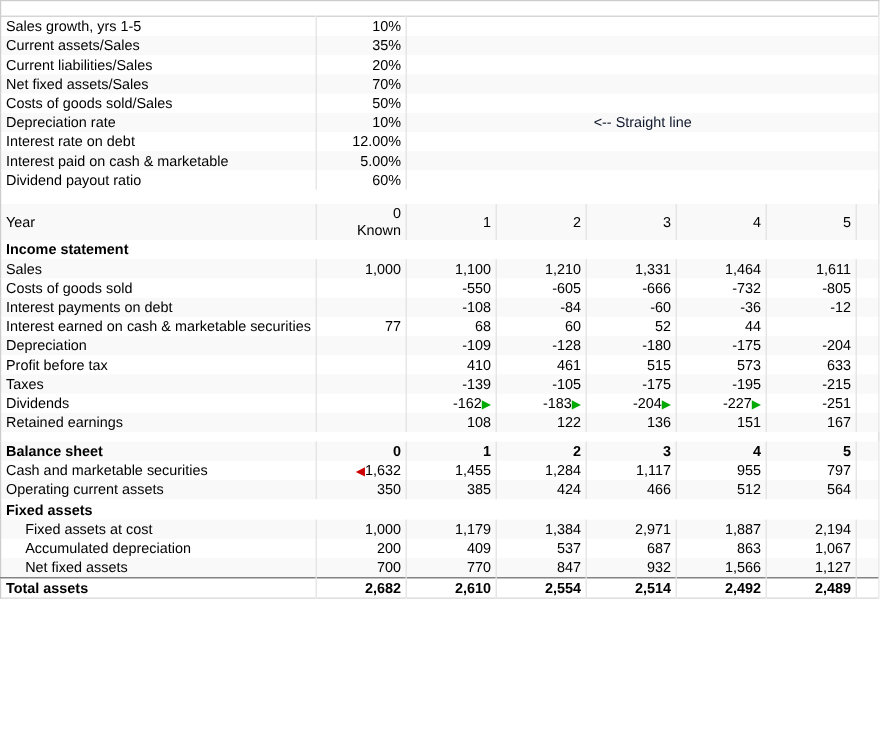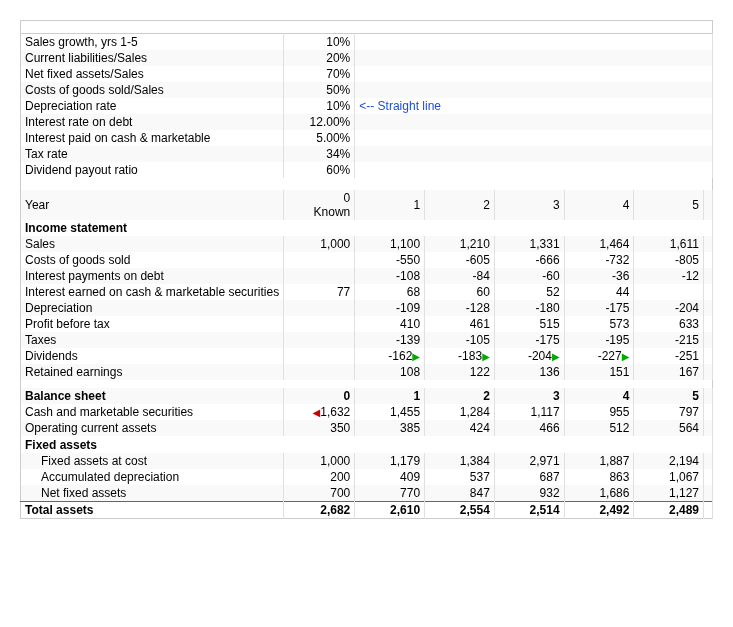--- a/index.html
+++ b/index.html
@@ -4,21 +4,21 @@
   <style>
     * { margin: 0; padding: 0; box-sizing: border-box; }
     body {
       font-family: Arial, sans-serif;
       font-size: 12px;
       background: #fff;
       color: #000;
     }
     .container {
       width: 733px;
-      padding: 20px;
+      padding: 0;
     }
     .title {
       text-align: center;
       font-weight: bold;
       font-size: 14px;
       padding: 6px 0;
       border: 1px solid #ccc;
       border-bottom: none;
       background: #fff;
     }
@@ -53,52 +53,52 @@
   <div class="title"></div>
   <table>
 
     <tbody id="assumptions-body">
     <tr>
     <td class="col-label">Sales growth, yrs 1-5</td>
     <td class="col-num">10%</td>
     <td colspan="6" style="color:#008000;"></td>
   </tr>
         <tr>
+    <td class="col-label">Current assets/Sales</td>
+    <td class="col-num">35%</td>
+    <td colspan="6" style="color:#008000;"></td>
+  </tr>
+        <tr>
     <td class="col-label">Current liabilities/Sales</td>
     <td class="col-num">20%</td>
     <td colspan="6" style="color:#008000;"></td>
   </tr>
         <tr>
     <td class="col-label">Net fixed assets/Sales</td>
     <td class="col-num">70%</td>
     <td colspan="6" style="color:#008000;"></td>
   </tr>
         <tr>
     <td class="col-label">Costs of goods sold/Sales</td>
     <td class="col-num">50%</td>
     <td colspan="6" style="color:#008000;"></td>
   </tr>
         <tr>
     <td class="col-label">Depreciation rate</td>
     <td class="col-num">10%</td>
-    <td colspan="6" style="color:#1d4ed8;">&lt;-- Straight line</td>
+    <td colspan="6" style="color:#0f172a;text-align:center;">&lt;-- Straight line</td>
   </tr>
         <tr>
     <td class="col-label">Interest rate on debt</td>
     <td class="col-num">12.00%</td>
     <td colspan="6" style="color:#008000;"></td>
   </tr>
         <tr>
     <td class="col-label">Interest paid on cash &amp; marketable</td>
     <td class="col-num">5.00%</td>
-    <td colspan="6" style="color:#008000;"></td>
-  </tr>
-        <tr>
-    <td class="col-label">Tax rate</td>
-    <td class="col-num">34%</td>
     <td colspan="6" style="color:#008000;"></td>
   </tr>
         <tr>
     <td class="col-label">Dividend payout ratio</td>
     <td class="col-num">60%</td>
     <td colspan="6" style="color:#008000;"></td>
   </tr>
       </tbody>
 
     <tbody>
@@ -275,21 +275,21 @@
     <td class="col-num">863</td>
     <td class="col-num">1,067</td>
     <td></td>
   </tr>
         <tr>
     <td class="col-label" style="padding-left:20px;">Net fixed assets</td>
     <td class="col-num">700</td>
     <td class="col-num">770</td>
     <td class="col-num">847</td>
     <td class="col-num">932</td>
-    <td class="col-num">1,686</td>
+    <td class="col-num">1,566</td>
     <td class="col-num">1,127</td>
     <td></td>
   </tr>
         <tr style="font-weight: bold; border-top: 1px solid rgb(102, 102, 102);">
     <td class="col-label" style="">Total assets</td>
     <td class="col-num">2,682</td>
     <td class="col-num">2,610</td>
     <td class="col-num">2,554</td>
     <td class="col-num">2,514</td>
     <td class="col-num">2,492</td>

